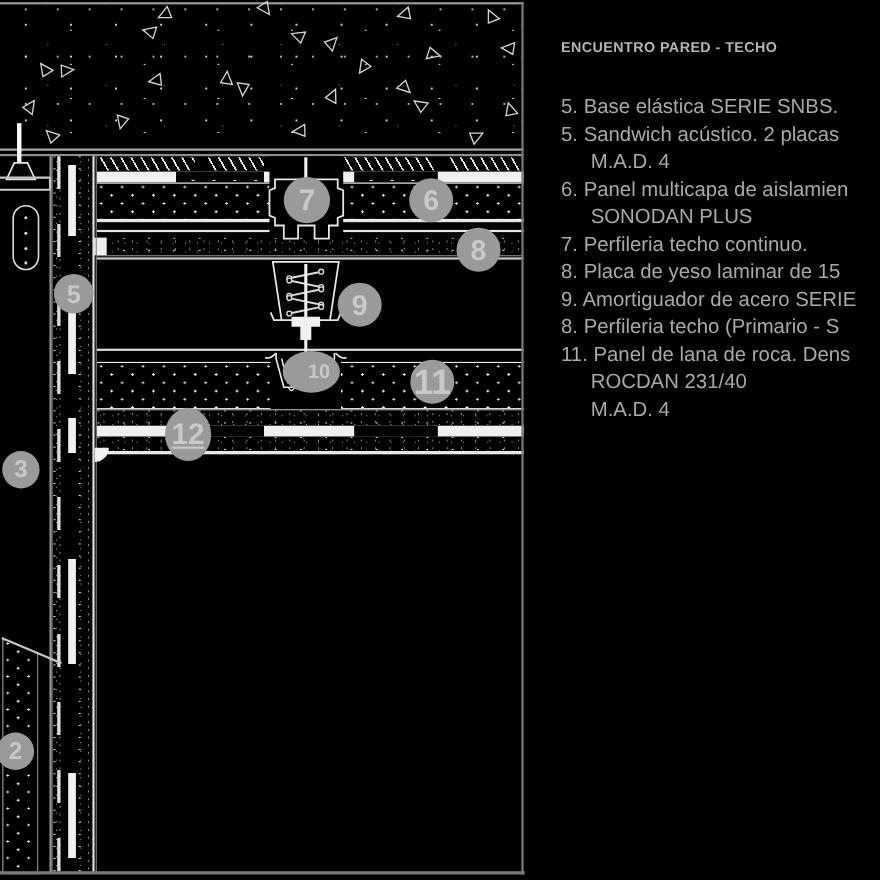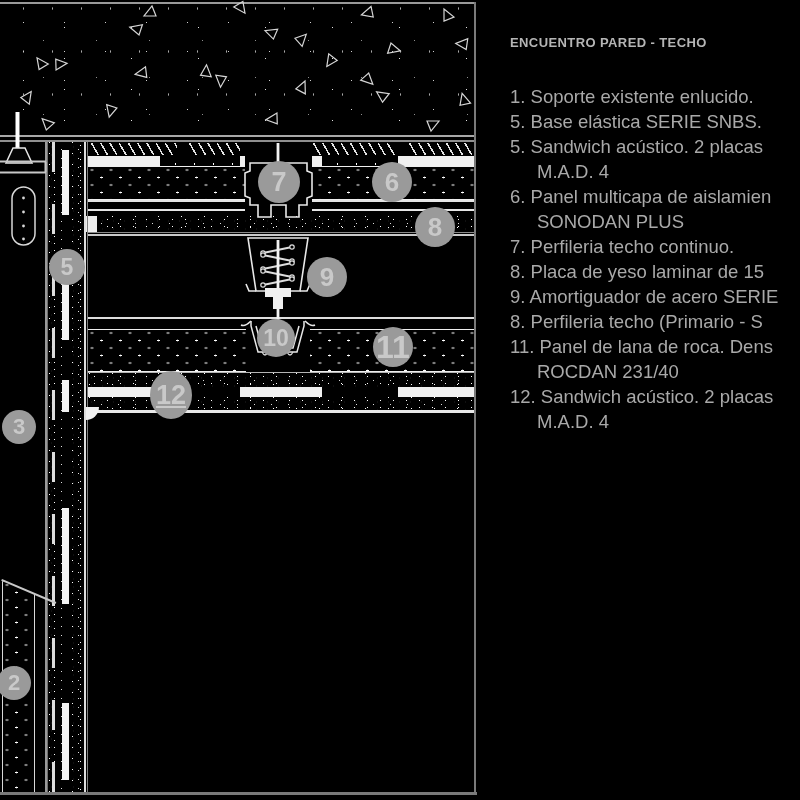--- a/index.html
+++ b/index.html
@@ -228,38 +228,36 @@
       </g>
   </svg>
 
   <div class="b-right"></div>
   <div class="b-bottom"></div>
 <div class="marker" style="left: 258px; top: 161px; height: 42px; width: 42px; font-size: 27px;">7</div>
     <div class="marker" style="left: 372px; top: 162px; height: 40px; width: 40px; font-size: 26px;">6</div>
     <div class="marker" style="left: 415px; top: 207px; height: 40px; width: 40px; font-size: 26px;">8</div>
     <div class="marker" style="left: 307px; top: 257px; height: 40px; width: 40px; font-size: 26px;">9</div>
     <div class="marker" style="left: 49px; top: 249px; height: 36px; width: 36px; font-size: 23px;">5</div>
-    <div class="marker" style="left: 257px; top: 319px; height: 38px; width: 38px; font-size: 23px;">10</div>
+    <div class="marker" style="left: 257px; top: 319px; height: 38px; width: 38px; font-size: 18px; padding-left: 14px;">10</div>
     <div class="marker" style="left: 373px; top: 327px; height: 40px; width: 40px; font-size: 32px;">11</div>
     <div class="marker" style="left: 150px; top: 371px; height: 48px; width: 42px; font-size: 27px; text-decoration: underline;">12</div>
     <div class="marker" style="left: 2px; top: 410px; height: 34px; width: 34px; font-size: 22px;">3</div>
     <div class="marker" style="left: -3px; top: 666px; height: 34px; width: 34px; font-size: 22px;">2</div>
   </div>
 
 <div class="legend">
   <div class="l-title">ENCUENTRO PARED - TECHO</div>
   <div class="l-list">
-      <div class="lline">1. Soporte existente enlucido.</div>
       <div class="lline">5. Base elástica SERIE SNBS.</div>
       <div class="lline">5. Sandwich acústico. 2 placas</div>
       <div class="lline cont">M.A.D. 4</div>
       <div class="lline">6. Panel multicapa de aislamien</div>
       <div class="lline cont">SONODAN PLUS</div>
       <div class="lline">7. Perfileria techo continuo.</div>
       <div class="lline">8. Placa de yeso laminar de 15</div>
       <div class="lline">9. Amortiguador de acero SERIE</div>
       <div class="lline">8. Perfileria techo (Primario - S</div>
       <div class="lline">11. Panel de lana de roca. Dens</div>
       <div class="lline cont">ROCDAN 231/40</div>
-      <div class="lline">12. Sandwich acústico. 2 placas</div>
       <div class="lline cont">M.A.D. 4</div>
     </div>
 </div>
 
 </body></html>

